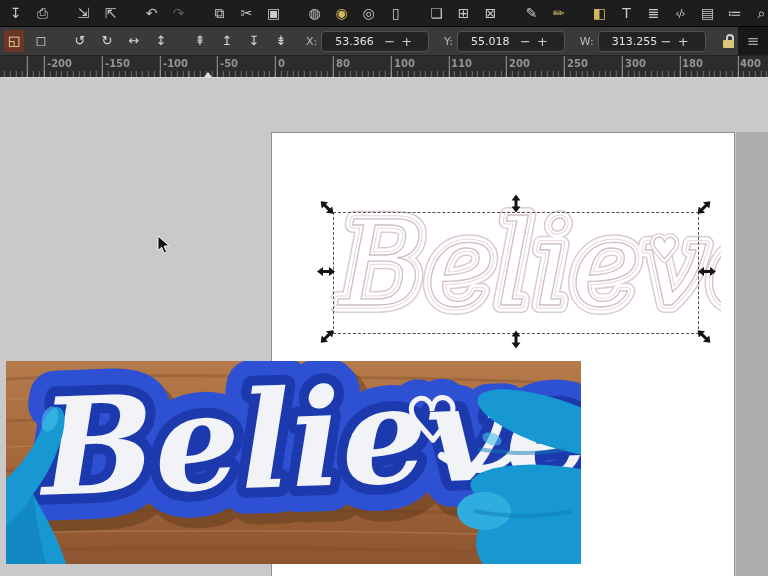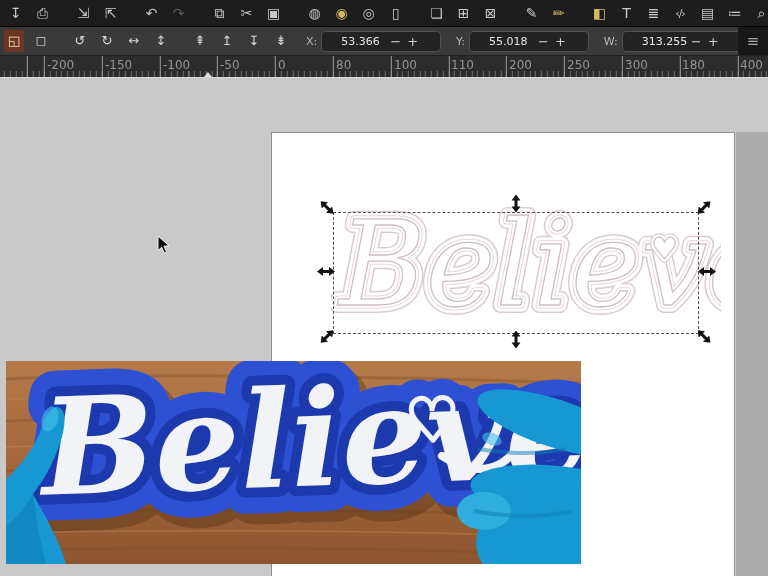--- a/index.html
+++ b/index.html
@@ -23,21 +23,21 @@
   .optbar { position:absolute; left:0; top:27px; width:768px; height:29px;
             background:#3a3a3a; border-bottom:1px solid #222;
             display:flex; align-items:center; padding:0 4px; gap:7px; }
   .ticon { color:#d6d6d6; font-size:13px; line-height:22px; width:20px; height:22px;
            text-align:center; border-radius:3px; flex:0 0 auto; }
   .ticon.active { background:#6d3524; color:#f0e2b0; }
   .ticon.grp { margin-left:12px; }
   .field { display:flex; align-items:center; gap:4px; margin-left:8px; flex:0 0 auto; }
   .flabel { color:#b9b9b9; font-size:11px; }
   .fbox { display:flex; align-items:center; background:#232323; border:1px solid #515151;
-          border-radius:4px; height:21px; padding:0 19px; }
+          border-radius:4px; height:21px; padding:0 13px; }
   .fvalue { color:#e6e6e6; font-size:11px; width:46px; }
   .spin { color:#cfcfcf; font-size:13px; padding:0 3px; line-height:19px; }
   .lockwrap { width:16px; height:18px; position:relative; margin-left:8px; flex:0 0 auto; }
   .lockbody { position:absolute; left:2px; top:8px; width:11px; height:8px;
               background:#d8c878; border-radius:1px; }
   .lockarc { position:absolute; left:5px; top:2px; width:8px; height:8px;
              border:2px solid #cfcfcf; border-bottom:none; border-radius:5px 5px 0 0; }
   .panelmenu { position:absolute; right:0; top:0; width:30px; height:28px;
                background:#181818; color:#a8a8a8; font-size:15px; text-align:center;
                line-height:28px; }
@@ -45,21 +45,21 @@
   
   .ruler { position:absolute; left:0; top:56px; width:768px; height:22px;
            background-color:#2c2c2c;
            background-image:
              repeating-linear-gradient(90deg,#9a9a9a 0 1px,transparent 1px 57.8px),
              repeating-linear-gradient(90deg,#6e6e6e 0 1px,transparent 1px 5.78px);
            background-size:100% 100%, 100% 6px;
            background-position:43.8px 0, 43.8px bottom;
            background-repeat:repeat-x, repeat-x;
            border-bottom:1px solid #d6d6d6; }
-  .rlabel { position:absolute; top:2px; font-size:12px; color:#949494; }
+  .rlabel { position:absolute; top:2px; font-size:10px; color:#949494;font-weight:bold; }
   .rmarker { position:absolute; top:16px; width:0; height:0;
              border-left:4px solid transparent; border-right:4px solid transparent;
              border-bottom:5px solid #dedede; }
 
   
   .canvas { position:absolute; left:0; top:78px; width:768px; height:498px;
             background:#c9c9c9; overflow:hidden; }
   .page { position:absolute; left:271px; top:54px; width:464px; height:530px;
           background:#ffffff; border:1px solid #8f8f8f; }
   .pageshadow { position:absolute; left:736px; top:54px; width:32px; height:530px;

